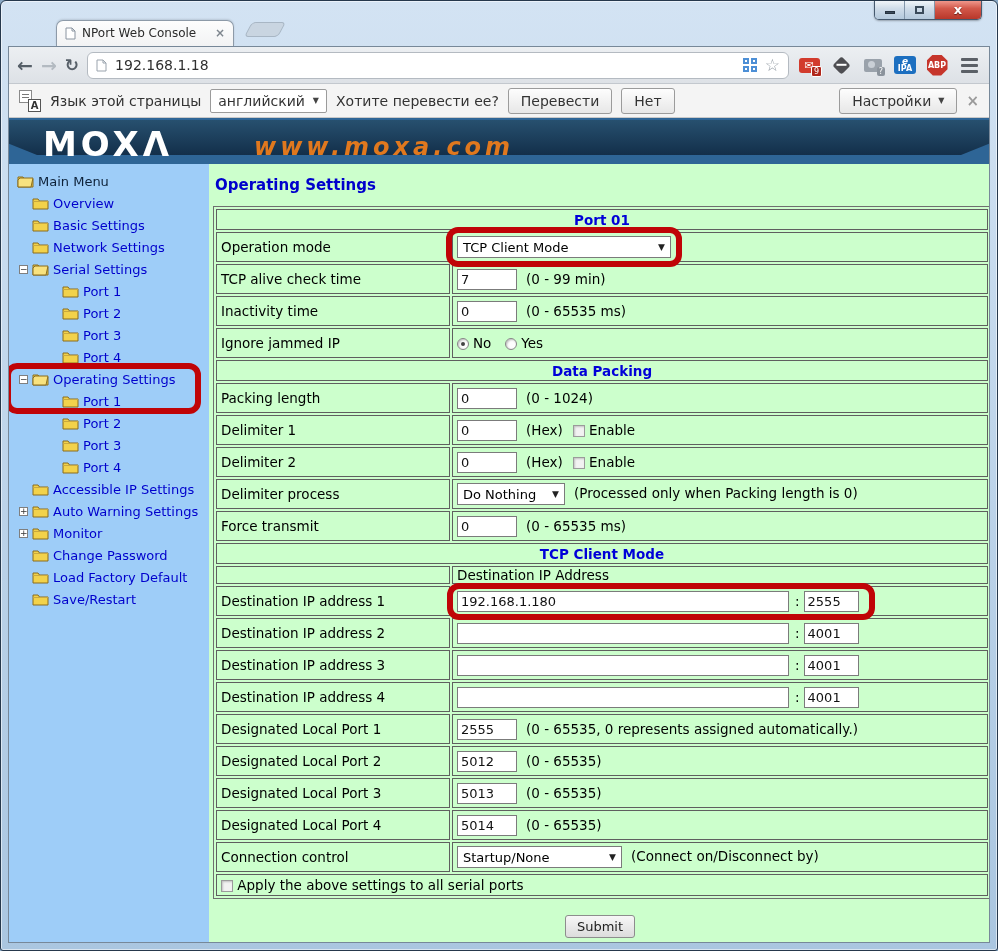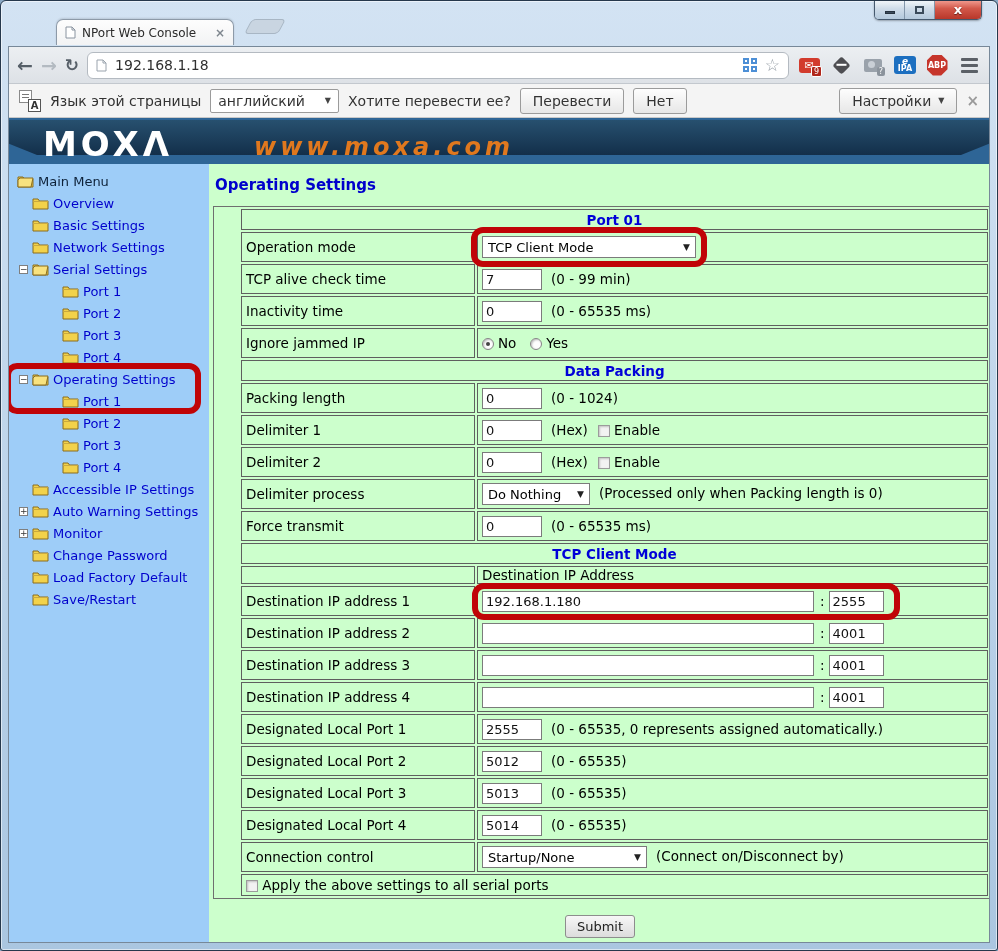--- a/index.html
+++ b/index.html
@@ -14,21 +14,21 @@
     border-radius:0 0 5px 5px; overflow:hidden; box-shadow:0 1px 2px rgba(0,0,0,.3); }
   .wbtn { width:30px; height:19px; display:flex; align-items:center; justify-content:center;
     background:linear-gradient(#f4f8fb,#cfdce9 45%,#b4c9dc); border-right:1px solid #8296aa; color:#33414f; font-size:11px; }
   .wbtn:last-child { border-right:none; }
   .wbtn .bar { width:10px; height:3px; background:#3a4a5a; border:1px solid #26323e; margin-top:6px; }
   .wbtn .box { width:9px; height:8px; border:2px solid #3a4a5a; background:transparent; }
   .wbtn.close { width:46px; background:linear-gradient(#f3a094,#d2584a 45%,#b8372a); color:#fff;
     font-weight:bold; text-shadow:0 1px 1px rgba(0,0,0,.5); font-size:13px; }
 
   
-  .tabstrip { height:27px; flex:none; display:flex; align-items:flex-start; padding-left:48px; position:relative; }
+  .tabstrip { height:27px; flex:none; display:flex; align-items:center; padding-left:48px; position:relative; }
   .tab { width:178px; height:26px; background:linear-gradient(#fdfdfd,#f2f3f4); border:1px solid #8d9aa8; border-bottom:none;
     border-radius:7px 7px 0 0; display:flex; align-items:center; padding:0 8px; gap:6px; box-shadow:0 -1px 2px rgba(0,0,0,.12); }
   .tab-title { flex:1; font-size:12px; color:#2b2b2b; white-space:nowrap; overflow:hidden; }
   .tab-close { color:#7e868e; font-size:12px; font-weight:bold; line-height:1; }
   .newtab { width:34px; height:15px; background:#c9d5e1; border:1px solid #a8b6c4; border-radius:4px;
     transform:skewX(-28deg); margin:0 0 6px 14px; }
 
   
   .client { flex:1; border:1px solid #778899; background:#fff; display:flex; flex-direction:column; overflow:hidden; }
 
@@ -66,21 +66,21 @@
   .pageicon { width:11px; height:13px; flex:none; }
 
   
   .trbar { height:34px; flex:none; background:#f4f4f4; border-bottom:1px solid #c9c9c9;
     display:flex; align-items:center; padding:0 10px; gap:9px; font-size:14px; color:#333; }
   .tr-ic { position:relative; width:22px; height:22px; flex:none; }
   .tr-ic .bk { position:absolute; left:0; top:0; width:13px; height:13px; background:#fff; border:1px solid #8a8a8a; }
   .tr-ic .bk::after { content:""; position:absolute; left:2px; top:3px; width:7px; height:1px; background:#777; box-shadow:0 3px 0 #777; }
   .tr-ic .fr { position:absolute; right:0; bottom:0; width:13px; height:13px; background:#fff; border:1px solid #555;
     font-size:10px; font-weight:bold; color:#333; display:flex; align-items:center; justify-content:center; }
-  .tr-dd { background:#fff; border:1px solid #9b9b9b; border-radius:2px; padding:3px 7px; display:flex; gap:20px; align-items:center; }
+  .tr-dd { background:#fff; border:1px solid #9b9b9b; border-radius:2px; padding:3px 7px; display:flex; gap:8px; align-items:center; }
   .tr-dd .car, .tr-btn .car { font-size:8px; color:#444; }
   .tr-btn { background:linear-gradient(#fdfdfd,#e7e7e7); border:1px solid #9b9b9b; border-radius:3px; padding:4px 12px;
     display:flex; gap:7px; align-items:center; }
   .tr-x { color:#9a9a9a; font-size:15px; font-weight:bold; }
   .tr-spacer { flex:1; }
 
   
   .page { flex:1; display:flex; flex-direction:column; overflow:hidden; }
   .moxa { height:46px; flex:none; background:#2e6596; position:relative; }
   .moxa-band { position:absolute; left:0; right:0; top:2px; bottom:9px; background:linear-gradient(#27506f,#132f4a);
@@ -104,21 +104,21 @@
   .fold { width:17px; height:14px; flex:none; }
   .t-label { white-space:nowrap; }
   .ring-group { position:relative; }
   .red-ring { position:absolute; border:6px solid #c00407; border-radius:12px; pointer-events:none; z-index:6; }
   .ring-group > .red-ring { left:-4px; right:8px; top:-5px; bottom:-2px; }
 
   
   .content { flex:1; background:#ccffcc; padding:8px 6px 0 2px; overflow:hidden; }
   .pg-title { color:#0000cc; font-weight:bold; font-size:15px; margin:4px 0 12px 4px; }
   table.settings { border-collapse:separate; border-spacing:2px; background:#ccffcc; border:1px solid #6f6f6f;
-    width:778px; margin-left:2px;padding-left:25px; }
+    width:778px; margin-left:2px; }
   td { border:1px solid #5f5f5f; background:#ccffcc; font-size:13.5px; color:#000; padding:2px 4px; }
   td.sec { text-align:center; color:#0000d8; font-weight:bold; height:21px; padding:1px; }
   td.lbl { width:234px; height:30px; }
   td.ctl { height:30px; }
   td.sub { height:18px; padding:0 4px; }
   td.applyrow { height:22px; }
   input.txt { height:21px; border:1px solid #7b7b7b; background:#fff; font-size:13px; padding:1px 3px;
     font-family:"DejaVu Sans","Liberation Sans",sans-serif; color:#111; }
   .in-sm { width:60px; } .in-ip { width:332px; } .in-port { width:55px; }
   .sel { height:22px; background:#fff; border:1px solid #7b7b7b; display:inline-flex; align-items:center;

